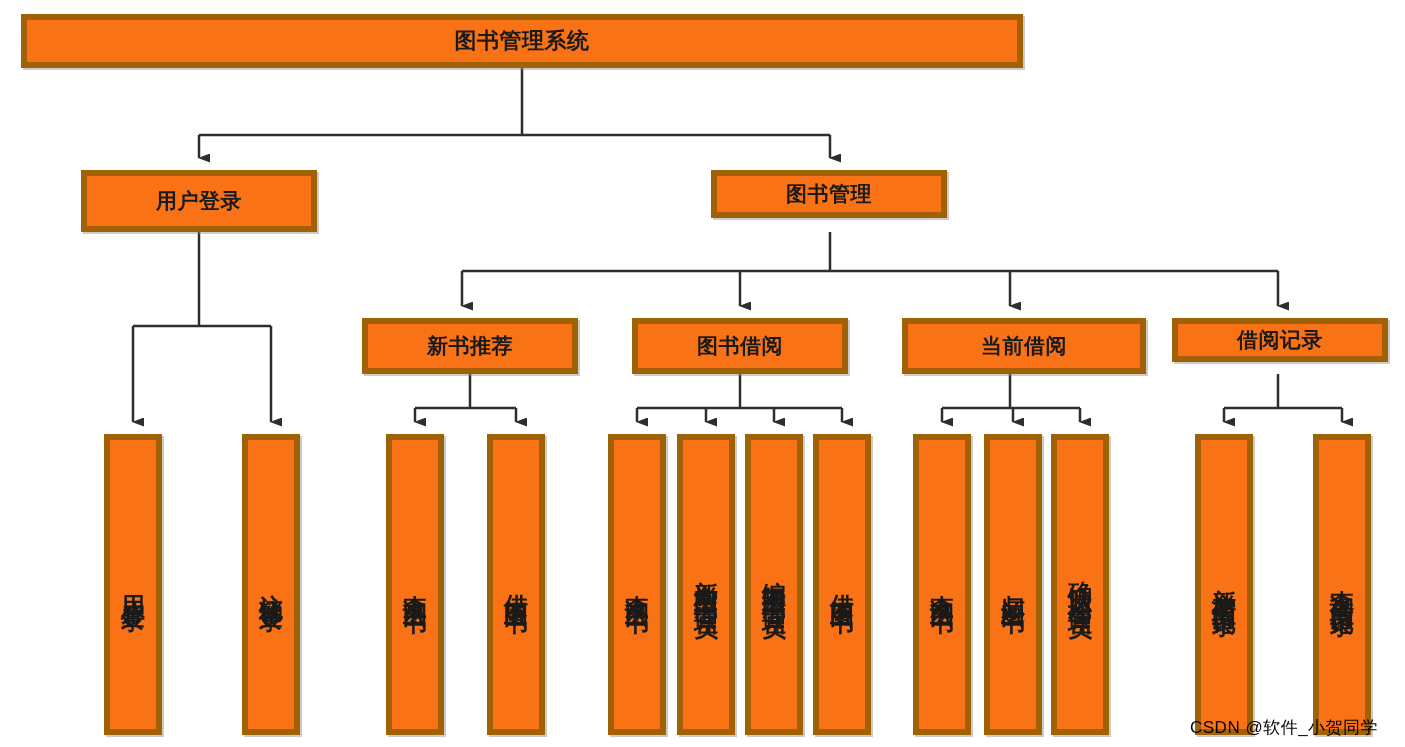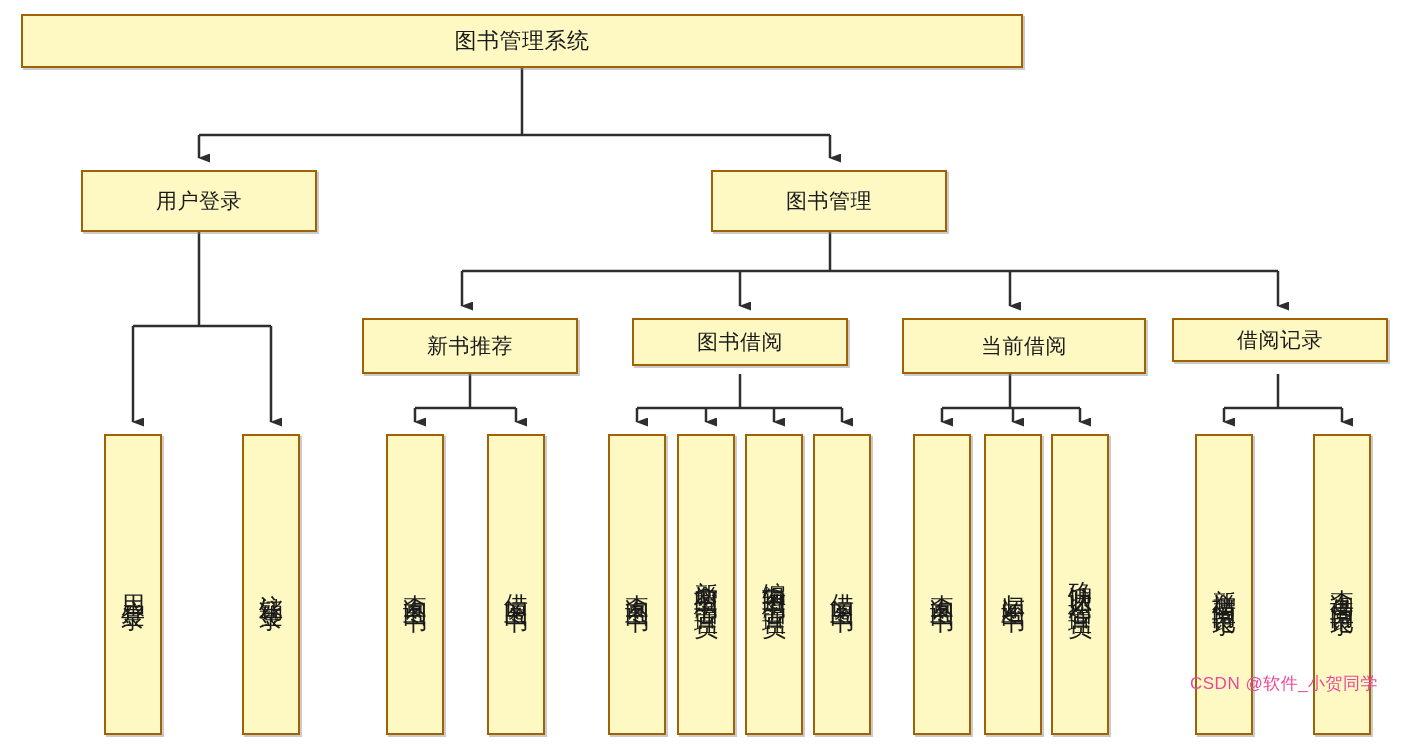--- a/index.html
+++ b/index.html
@@ -22,27 +22,28 @@
   svg.wires {
     position: absolute;
     left: 0;
     top: 0;
     width: 1405px;
     height: 747px;
   }
   .node {
     position: absolute;
     box-sizing: border-box;
-    border: 2px solid #a16207;
-    background: #fef9c3;
+    border: 6px solid #a16207;
+    background: #f97316;
     box-shadow: 2px 2px 0 rgba(140,140,140,0.45);
     display: flex;
     align-items: center;
     justify-content: center;
     overflow: hidden;
+    font-weight: bold;
   }
   .node-label {
     color: #1a1a1a;
     line-height: 1.18;
     letter-spacing: 0.5px;
     white-space: nowrap;
   }
   
   .node.horiz .node-label {
     font-size: 21px;
@@ -140,28 +141,28 @@
     </g>
   </svg>
 
   <div class="node root horiz" style="left: 21px; top: 14px; width: 1002px; height: 54px;">
     <span class="node-label">图书管理系统</span>
   </div>
 
   <div class="node horiz" style="left: 81px; top: 170px; width: 236px; height: 62px;">
     <span class="node-label">用户登录</span>
   </div>
-  <div class="node horiz" style="left: 711px; top: 170px; width: 236px; height: 62px;">
+  <div class="node horiz" style="left: 711px; top: 170px; width: 236px; height: 48px;">
     <span class="node-label">图书管理</span>
   </div>
 
   <div class="node horiz" style="left: 362px; top: 318px; width: 216px; height: 56px;">
     <span class="node-label">新书推荐</span>
   </div>
-  <div class="node horiz" style="left: 632px; top: 318px; width: 216px; height: 48px;">
+  <div class="node horiz" style="left: 632px; top: 318px; width: 216px; height: 56px;">
     <span class="node-label">图书借阅</span>
   </div>
   <div class="node horiz" style="left: 902px; top: 318px; width: 244px; height: 56px;">
     <span class="node-label">当前借阅</span>
   </div>
   <div class="node horiz" style="left: 1172px; top: 318px; width: 216px; height: 44px;">
     <span class="node-label">借阅记录</span>
   </div>
 
   <div class="node vert" style="left: 104px; top: 434px; width: 58px; height: 301px;">
@@ -197,15 +198,15 @@
   <div class="node vert" style="left: 1051px; top: 434px; width: 58px; height: 301px;">
     <span class="node-label">确认归还（管理员）</span>
   </div>
   <div class="node vert" style="left: 1195px; top: 434px; width: 58px; height: 301px;">
     <span class="node-label">新增借阅记录</span>
   </div>
   <div class="node vert" style="left: 1313px; top: 434px; width: 58px; height: 301px;">
     <span class="node-label">查询借阅记录</span>
   </div>
 
-  <div class="watermark" style="left: 1190px; top: 672px; color: #ec4899;">CSDN @软件_小贺同学</div>
+  <div class="watermark" style="left: 1190px; top: 716px; color: #000000;">CSDN @软件_小贺同学</div>
 
 </div>
 
 </body></html>

